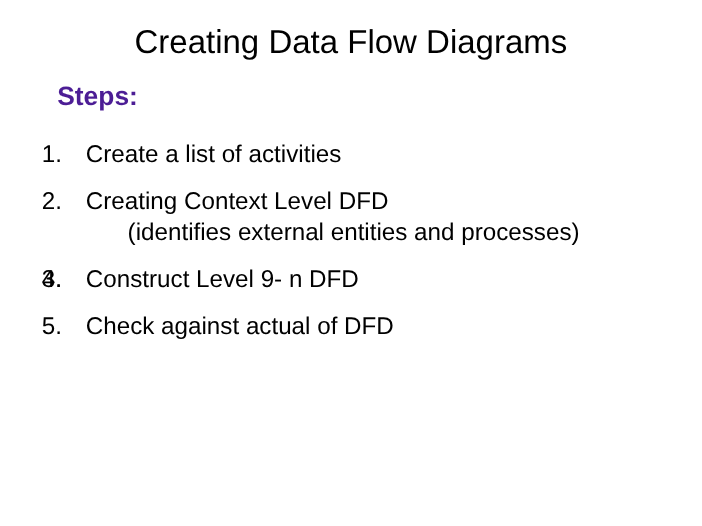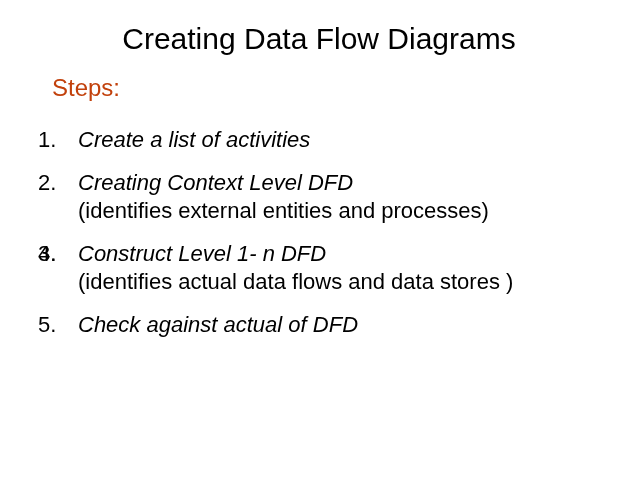--- a/index.html
+++ b/index.html
@@ -37,22 +37,22 @@
     color: #000000;
     white-space: nowrap;
   }
 
   .steps-label {
     position: absolute;
     left: 52px;
     top: 74px;
     font-size: 24px;
     line-height: 28px;
-    font-weight: 400;
-    color: #c2410c;
+    font-weight: 700;
+    color: #4c1d95;
   }
 
   .steps-list {
     position: absolute;
     left: 38px;
     top: 126px;
     width: 580px;
   }
 
   .step-item {
@@ -76,26 +76,26 @@
     width: 34px;
     text-align: left;
     font-size: 22px;
     line-height: 28px;
     color: #000000;
   }
 
   .step-main {
     display: block;
     white-space: nowrap;
-    font-style: italic;
   }
 
   .step-sub {
     display: block;
     white-space: nowrap;
+    margin-left: 38px;
   }
 
   .step-sub:empty {
     display: none;
   }
 </style>
 </head>
 <body>
 
 <div class="slide">
@@ -117,22 +117,21 @@
       <span class="step-main">Creating Context Level DFD</span>
       <span class="step-sub">(identifies external entities and processes)</span>
     </div>
 
     <div class="step-item">
       <span class="step-number">3.</span>
     </div>
 
     <div class="step-item">
       <span class="step-number">4.</span>
-      <span class="step-main">Construct Level 1- n DFD</span>
-      <span class="step-sub">(identifies actual data flows and data stores )</span>
+      <span class="step-main">Construct Level 9- n DFD</span>
     </div>
 
     <div class="step-item">
       <span class="step-number">5.</span>
       <span class="step-main">Check against actual of DFD</span>
 
     </div>
 
   </div>
 </div>

